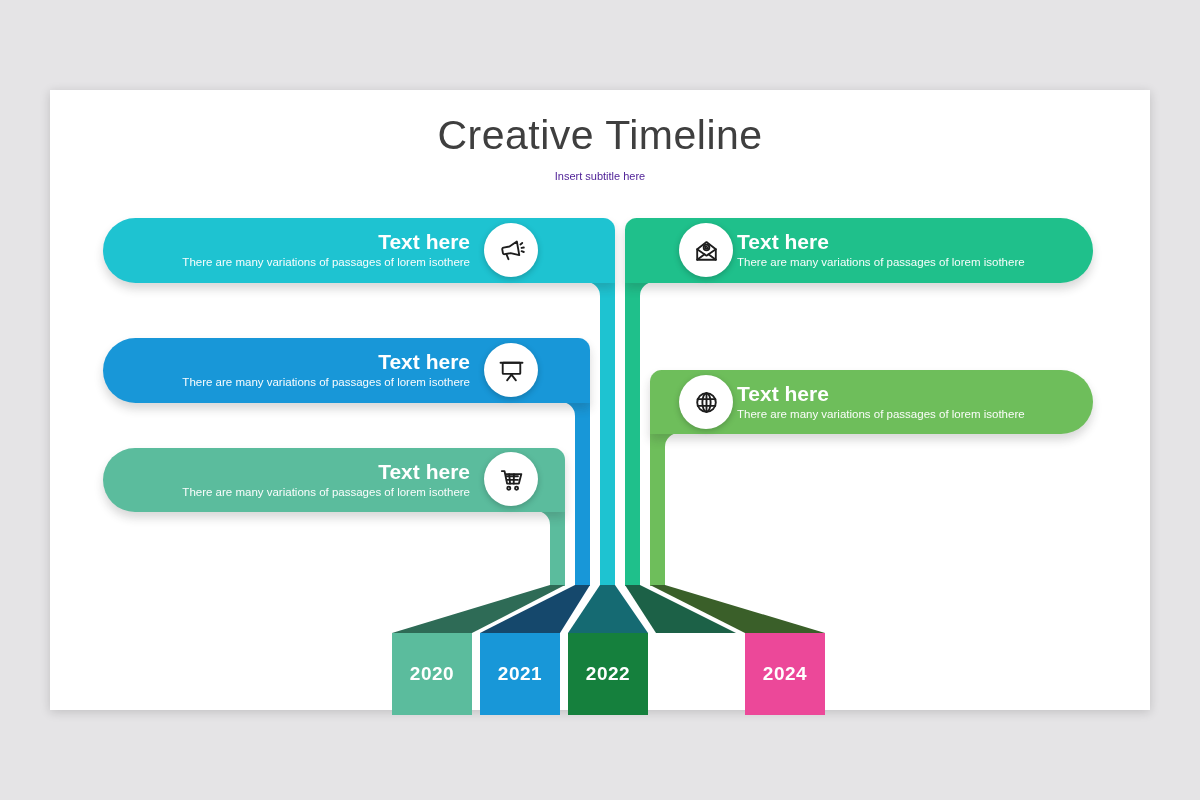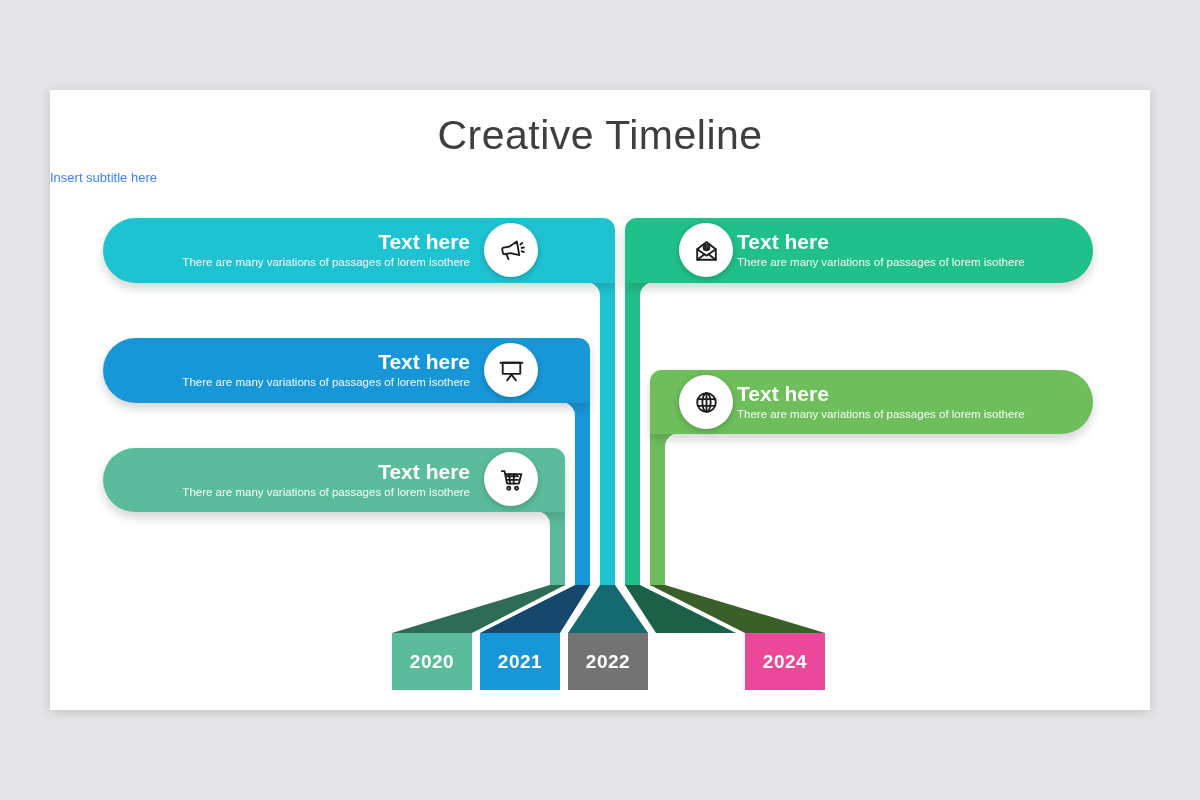--- a/index.html
+++ b/index.html
@@ -3,38 +3,38 @@
 <meta charset="utf-8">
 <style>
   * { margin:0; padding:0; box-sizing:border-box; }
   html,body { width:1200px; height:800px; }
   body { font-family:"Liberation Sans","DejaVu Sans",sans-serif; }
   .stage { position:relative; width:1200px; height:800px; background:#e5e4e6; overflow:hidden; }
   .slide { position:absolute; left:50px; top:90px; width:1100px; height:620px; background:#ffffff;
            box-shadow:0 2px 10px rgba(0,0,0,0.16); }
   .slide-title { position:absolute; top:22px; left:0; width:100%; text-align:center;
                  font-size:41px; font-weight:500; color:#3f3f3f; letter-spacing:0.5px; }
-  .slide-subtitle { position:absolute; top:80px; left:0; width:100%; text-align:left;
-                    font-size:13px; font-weight:400; color:#3b82f6; }
+  .slide-subtitle { position:absolute; top:80px; left:0; width:100%; text-align:center;
+                    font-size:11px; font-weight:400; color:#4c1d95; }
   svg.connectors { position:absolute; left:0; top:0; width:1100px; height:620px; }
   .bar { position:absolute; height:65px; box-shadow:0 6px 10px rgba(40,40,40,0.18); }
   .bar.left  { border-radius:33px 12px 0 33px; }
   .bar.right { border-radius:12px 33px 33px 0; }
   .bar-text { position:absolute; display:flex; flex-direction:column; justify-content:center;
               gap:4px; color:#ffffff; }
   .bar-text.left  { text-align:right; align-items:flex-end; }
   .bar-text.right { text-align:left; align-items:flex-start; }
   .bar-title { font-size:21px; font-weight:700; line-height:1; }
   .bar-desc  { font-size:11.5px; font-weight:400; line-height:1.2; opacity:0.97;text-align:right; }
   .icon-circle { position:absolute; width:54px; height:54px; border-radius:50%; background:#ffffff;
                  display:flex; align-items:center; justify-content:center;
                  box-shadow:0 2px 6px rgba(0,0,0,0.22); }
   .icon-circle svg { width:31px; height:31px; stroke:#1d1d1d; fill:none;
                      stroke-width:1.45; stroke-linecap:round; stroke-linejoin:round; }
-  .year-block { position:absolute; top:543px; width:80px; height:57px;
+  .year-block { position:absolute; top:543px; width:80px; height:82px;
                 display:flex; align-items:center; justify-content:center; }
   .year-label { color:#ffffff; font-size:19px; font-weight:700; letter-spacing:0.5px; }
 </style>
 </head>
 <body>
 
 <div class="stage">
   <div class="slide">
 
     <div class="slide-title">Creative Timeline</div>
@@ -132,21 +132,21 @@
           <path d="M12 4.8v14.4"></path>
       </svg>
     </div>
 
     <div class="year-block" style="left: 342px; background-color: rgb(91, 188, 157);">
       <span class="year-label">2020</span>
     </div>
     <div class="year-block" style="left: 430px; background-color: rgb(24, 151, 216);">
       <span class="year-label">2021</span>
     </div>
-    <div class="year-block" style="left: 518px; background-color: #737373;">
+    <div class="year-block" style="left: 518px; background-color: #15803d;">
       <span class="year-label">2022</span>
     </div>
     <div class="year-block" style="left: 695px; background-color: #ec4899;">
       <span class="year-label">2024</span>
     </div>
 
   </div>
 </div>
 
 </body></html>

